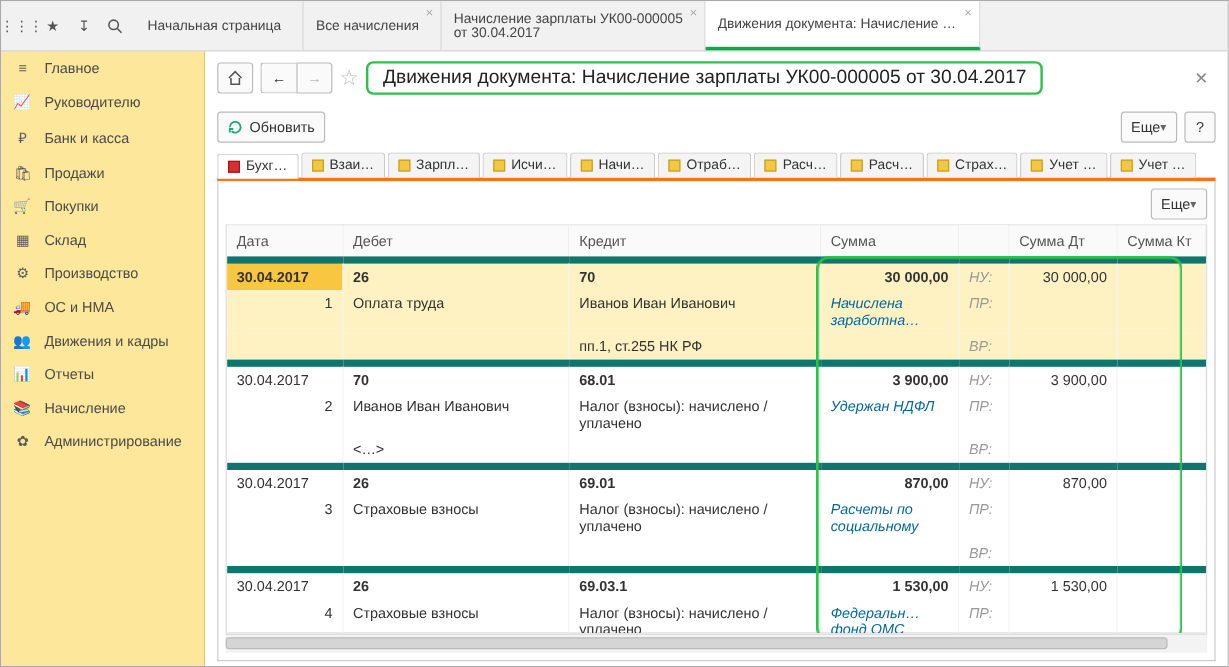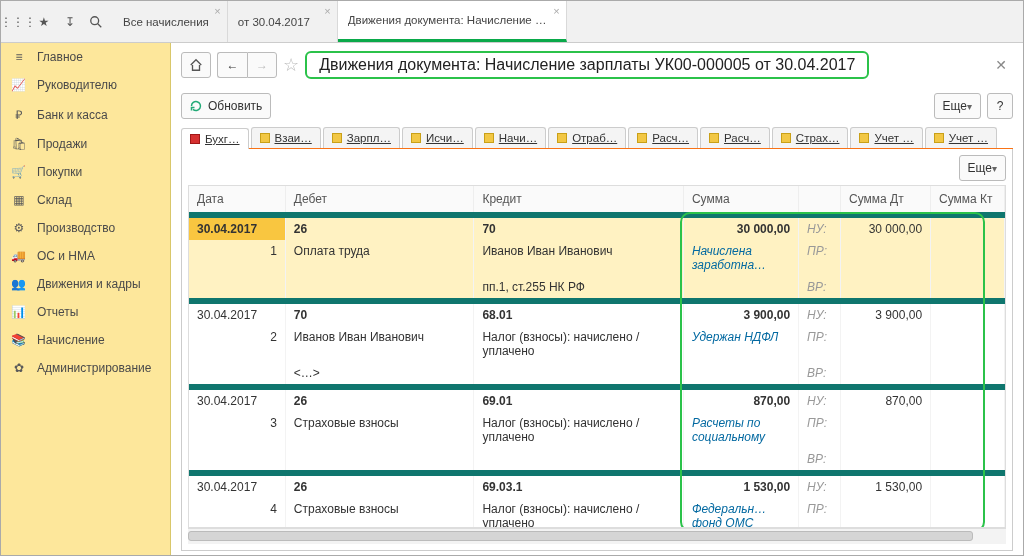--- a/index.html
+++ b/index.html
@@ -31,21 +31,21 @@
   .star { font-size:18px; color:#bbb; cursor:pointer; }
   .title-box { border:2px solid #2bc24a; border-radius:6px; padding:3px 12px; font-size:16px; font-weight:400; color:#222; flex:0 1 auto; }
   .title-close { margin-left:auto; color:#888; font-size:14px; cursor:pointer; padding:0 6px;}
 
   .actions-row { display:flex; align-items:center; margin:6px 0 8px 0; }
   .refresh { display:flex; align-items:center; gap:6px; }
   .spacer { flex:1; }
   .dd:after { content:" ▾"; color:#666; font-size:10px;}
   .help { width:26px; }
 
-  .reg-tabs { display:flex; gap:2px; border-bottom:1px solid #f97316;text-decoration:underline; }
+  .reg-tabs { display:flex; gap:2px; border-bottom:3px solid #f97316; }
   .reg-tab { border:1px solid #ccc; border-bottom:none; background:#f4f4f4; border-radius:3px 3px 0 0; padding:4px 8px; display:flex; align-items:center; gap:5px; font-size:11.5px; cursor:pointer; white-space:nowrap; }
   .reg-tab.active { background:#fff; position:relative; top:1px; }
   .reg-tab .ri { width:10px; height:10px; background:#f2c744; border:1px solid #c9a018; display:inline-block; }
   .reg-tab.active .ri { background:#d63030; border-color:#a01717; }
 
   .table-wrap { border:1px solid #ccc; border-top:none; flex:1; display:flex; flex-direction:column; min-height:0; padding:6px; background:#fff; }
   .table-actions { display:flex; justify-content:flex-end; margin-bottom:4px; }
   .grid-outer { flex:1; overflow:auto; border:1px solid #ddd; position:relative; }
   table.grid { border-collapse:collapse; width:100%; font-size:12px; }
   table.grid th { text-align:left; font-weight:normal; color:#555; background:#fafafa; border-bottom:1px solid #ddd; border-right:1px solid #eee; padding:6px 8px; position:sticky; top:0; }
@@ -78,25 +78,29 @@
       <div class="ti">★</div>
       <div class="ti">↧</div>
       <div class="ti">
         <svg width="14" height="14" viewBox="0 0 16 16">
             <circle cx="6.5" cy="6.5" r="4.5" fill="none" stroke="#555" stroke-width="1.5"></circle>
             <line x1="10" y1="10" x2="14" y2="14" stroke="#555" stroke-width="1.5"></line>
           </svg>
       </div>
     </div>
     <div class="tabs" id="tabs">
+        <div class="tab first">
+          <div class="t-line">Начальная страница</div>
+        </div>
         <div class="tab">
           <div class="t-line">Все начисления</div>
           <div class="close">×</div>
         </div>
         <div class="tab">
+          <div class="t-line">Начисление зарплаты УК00-000005</div>
           <div class="t-line">от 30.04.2017</div>
           <div class="close">×</div>
         </div>
         <div class="tab active">
           <div class="t-line">Движения документа: Начисление зарплаты</div>
           <div class="close">×</div>
         </div>
       </div>
   </div>
 

